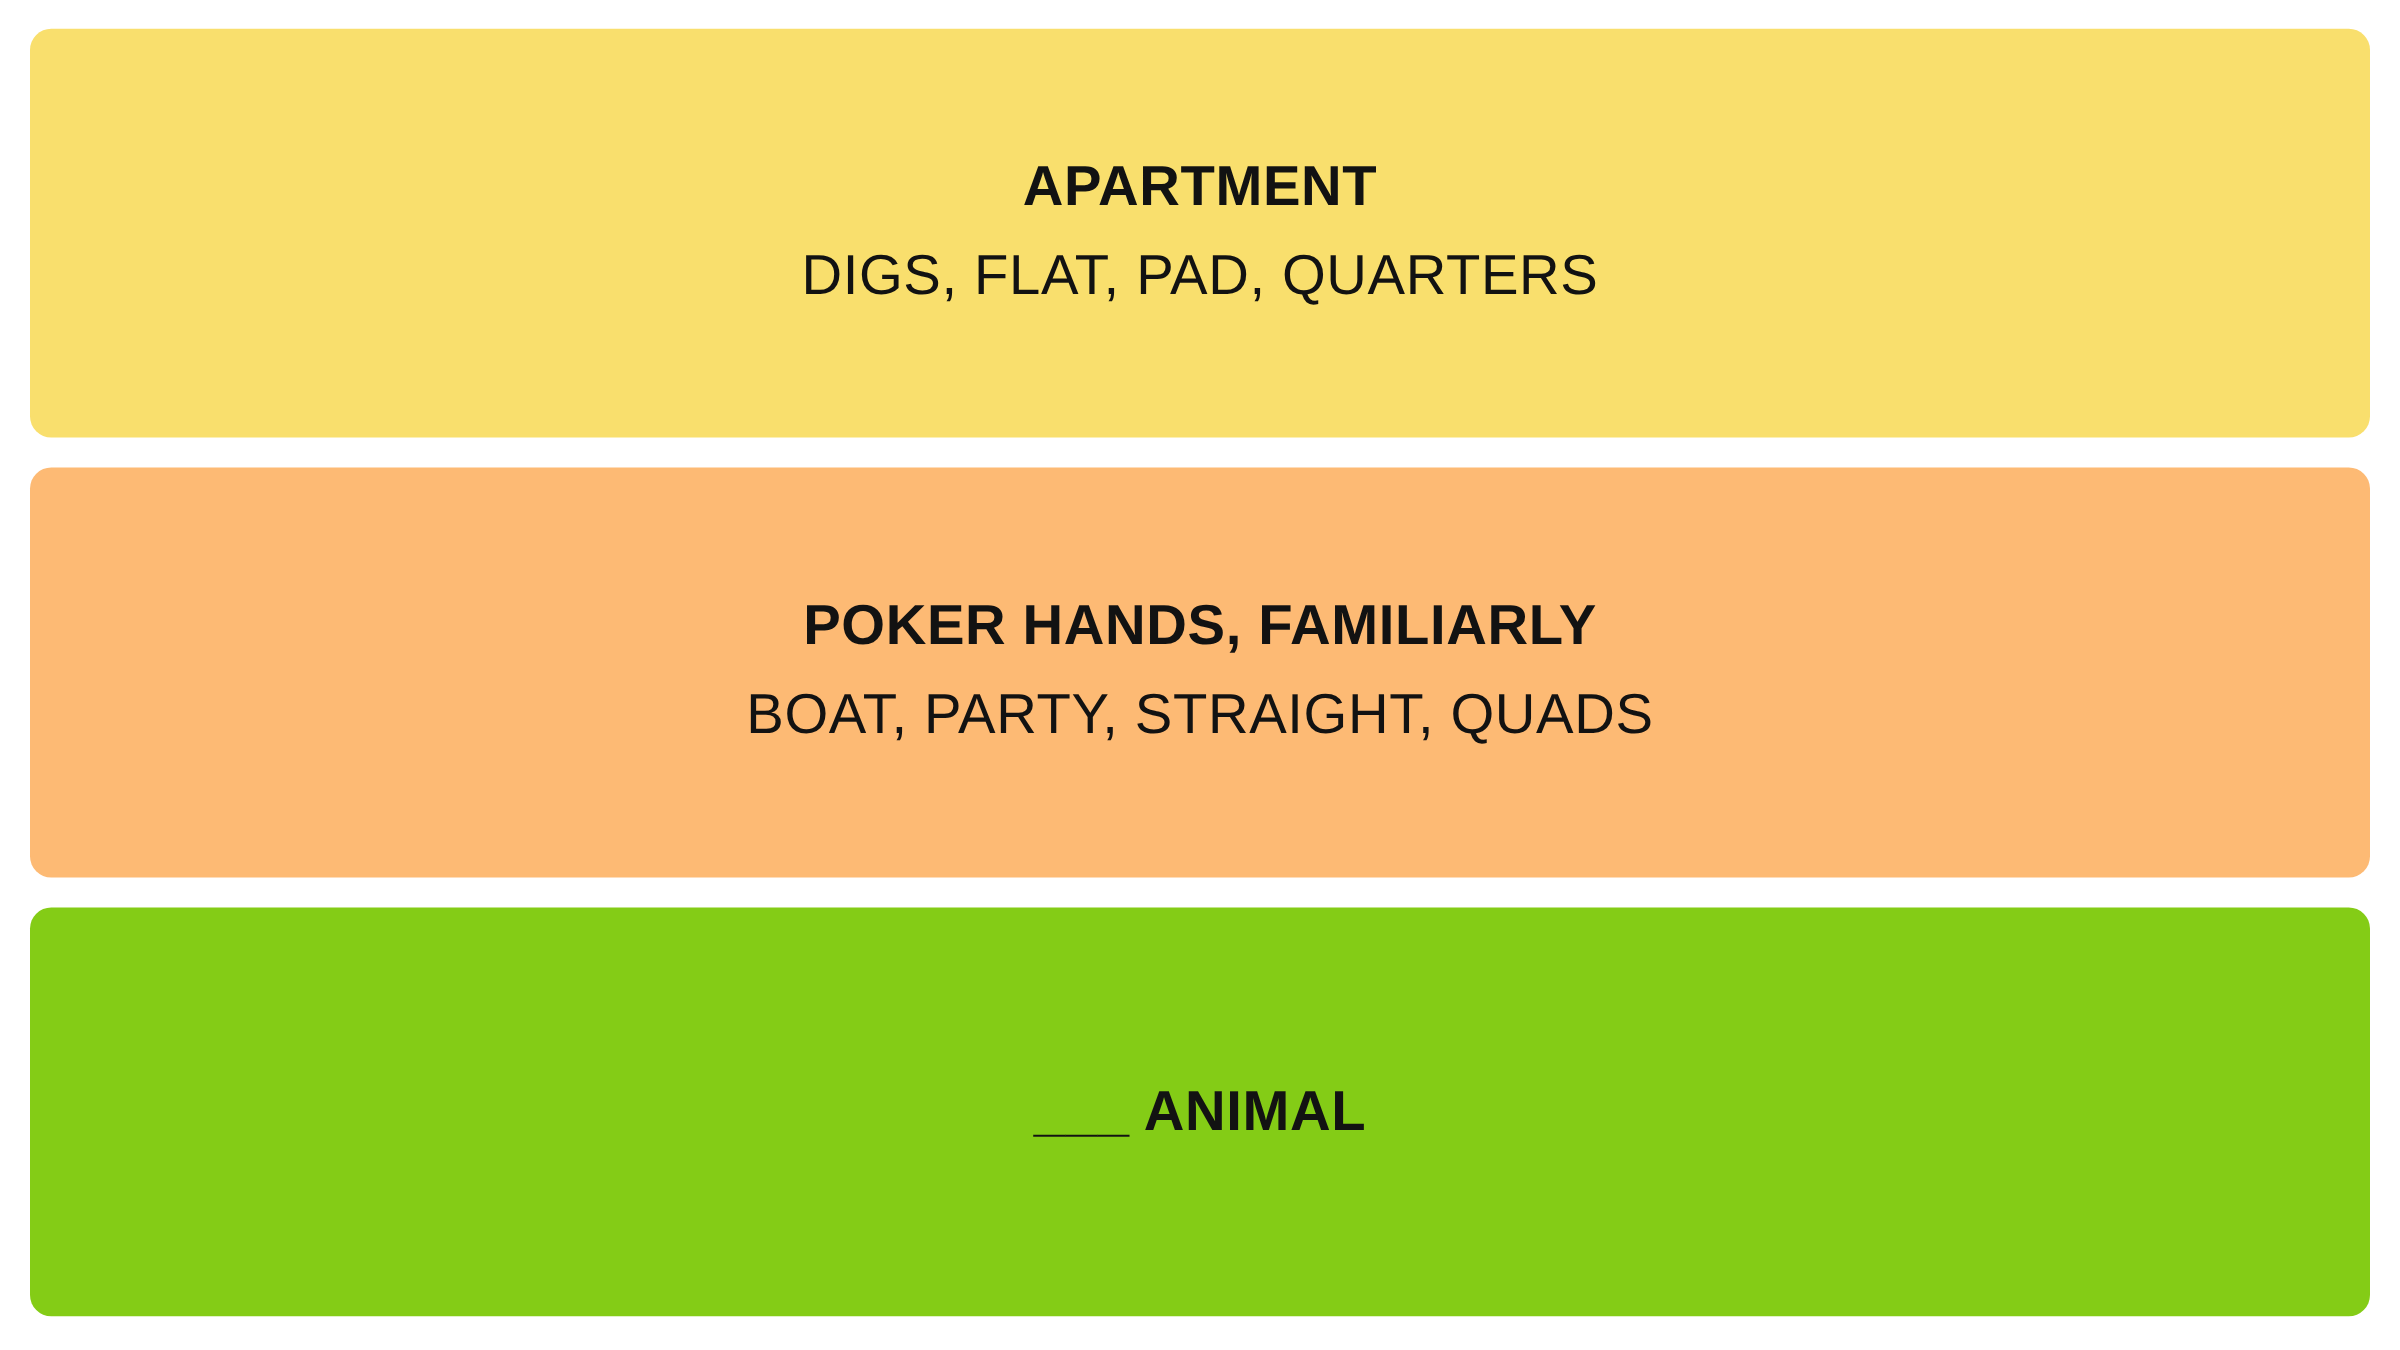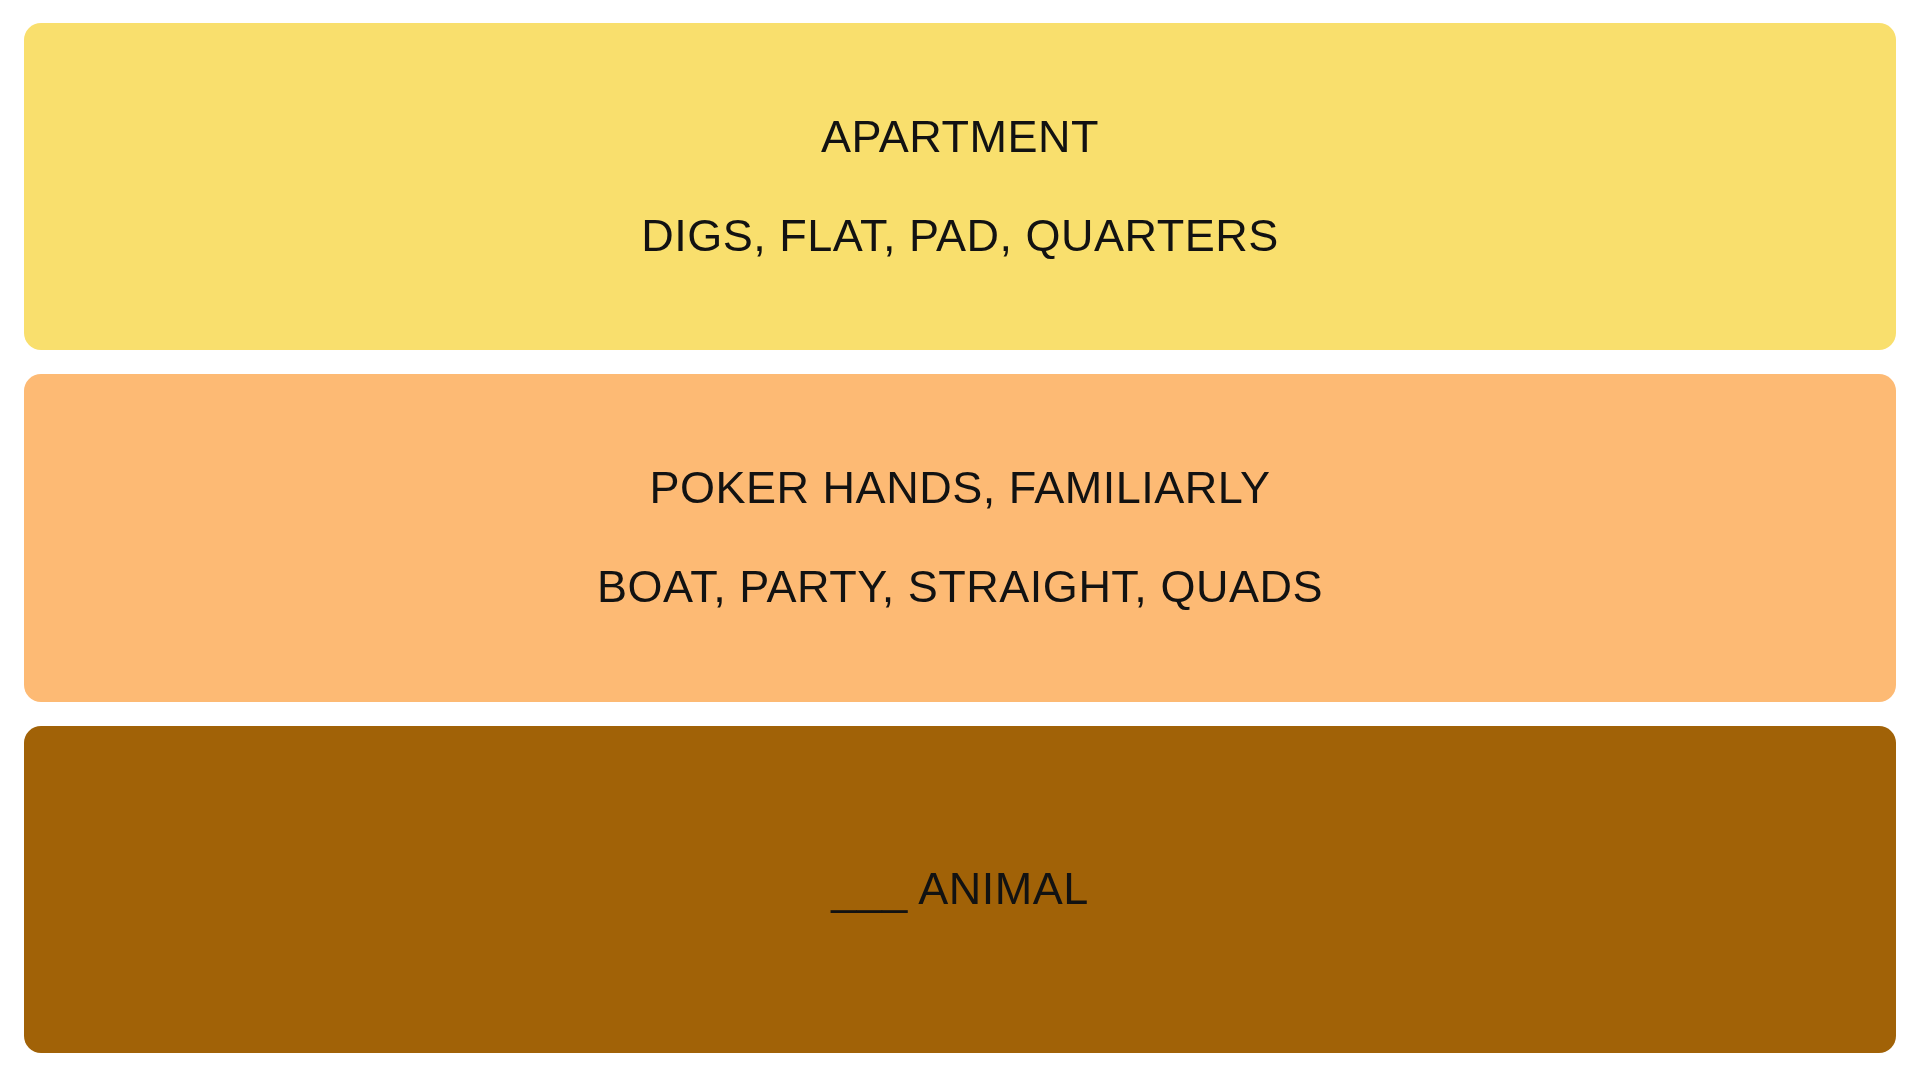--- a/index.html
+++ b/index.html
@@ -23,28 +23,28 @@
     border-radius: 17px;
     display: flex;
     flex-direction: column;
     align-items: center;
     justify-content: center;
     gap: 9px;
     color: #121212;
     text-align: center;
   }
   .group-title {
-    margin: 16px;
+    margin: 0;
     font-size: 45px;
     line-height: 58px;
-    font-weight: 400;
+    font-weight: 700;
     letter-spacing: 0.5px;
   }
   .group-words {
-    margin: 16px;
+    margin: 4px;
     font-size: 45px;
     line-height: 58px;
     font-weight: 400;
     letter-spacing: 0.5px;
   }
 </style>
 </head>
 <body>
 
 <div class="board">
@@ -53,17 +53,17 @@
     <h2 class="group-title">APARTMENT</h2>
     <p class="group-words">DIGS, FLAT, PAD, QUARTERS</p>
   </section>
 
 
   <section class="group" style="background-color: #fdba74;">
     <h2 class="group-title">POKER HANDS, FAMILIARLY</h2>
     <p class="group-words">BOAT, PARTY, STRAIGHT, QUADS</p>
   </section>
 
-  <section class="group" style="background-color: #a16207;">
+  <section class="group" style="background-color: #84cc16;">
     <h2 class="group-title">___ ANIMAL</h2>
   </section>
 
 </div>
 
 </body></html>

